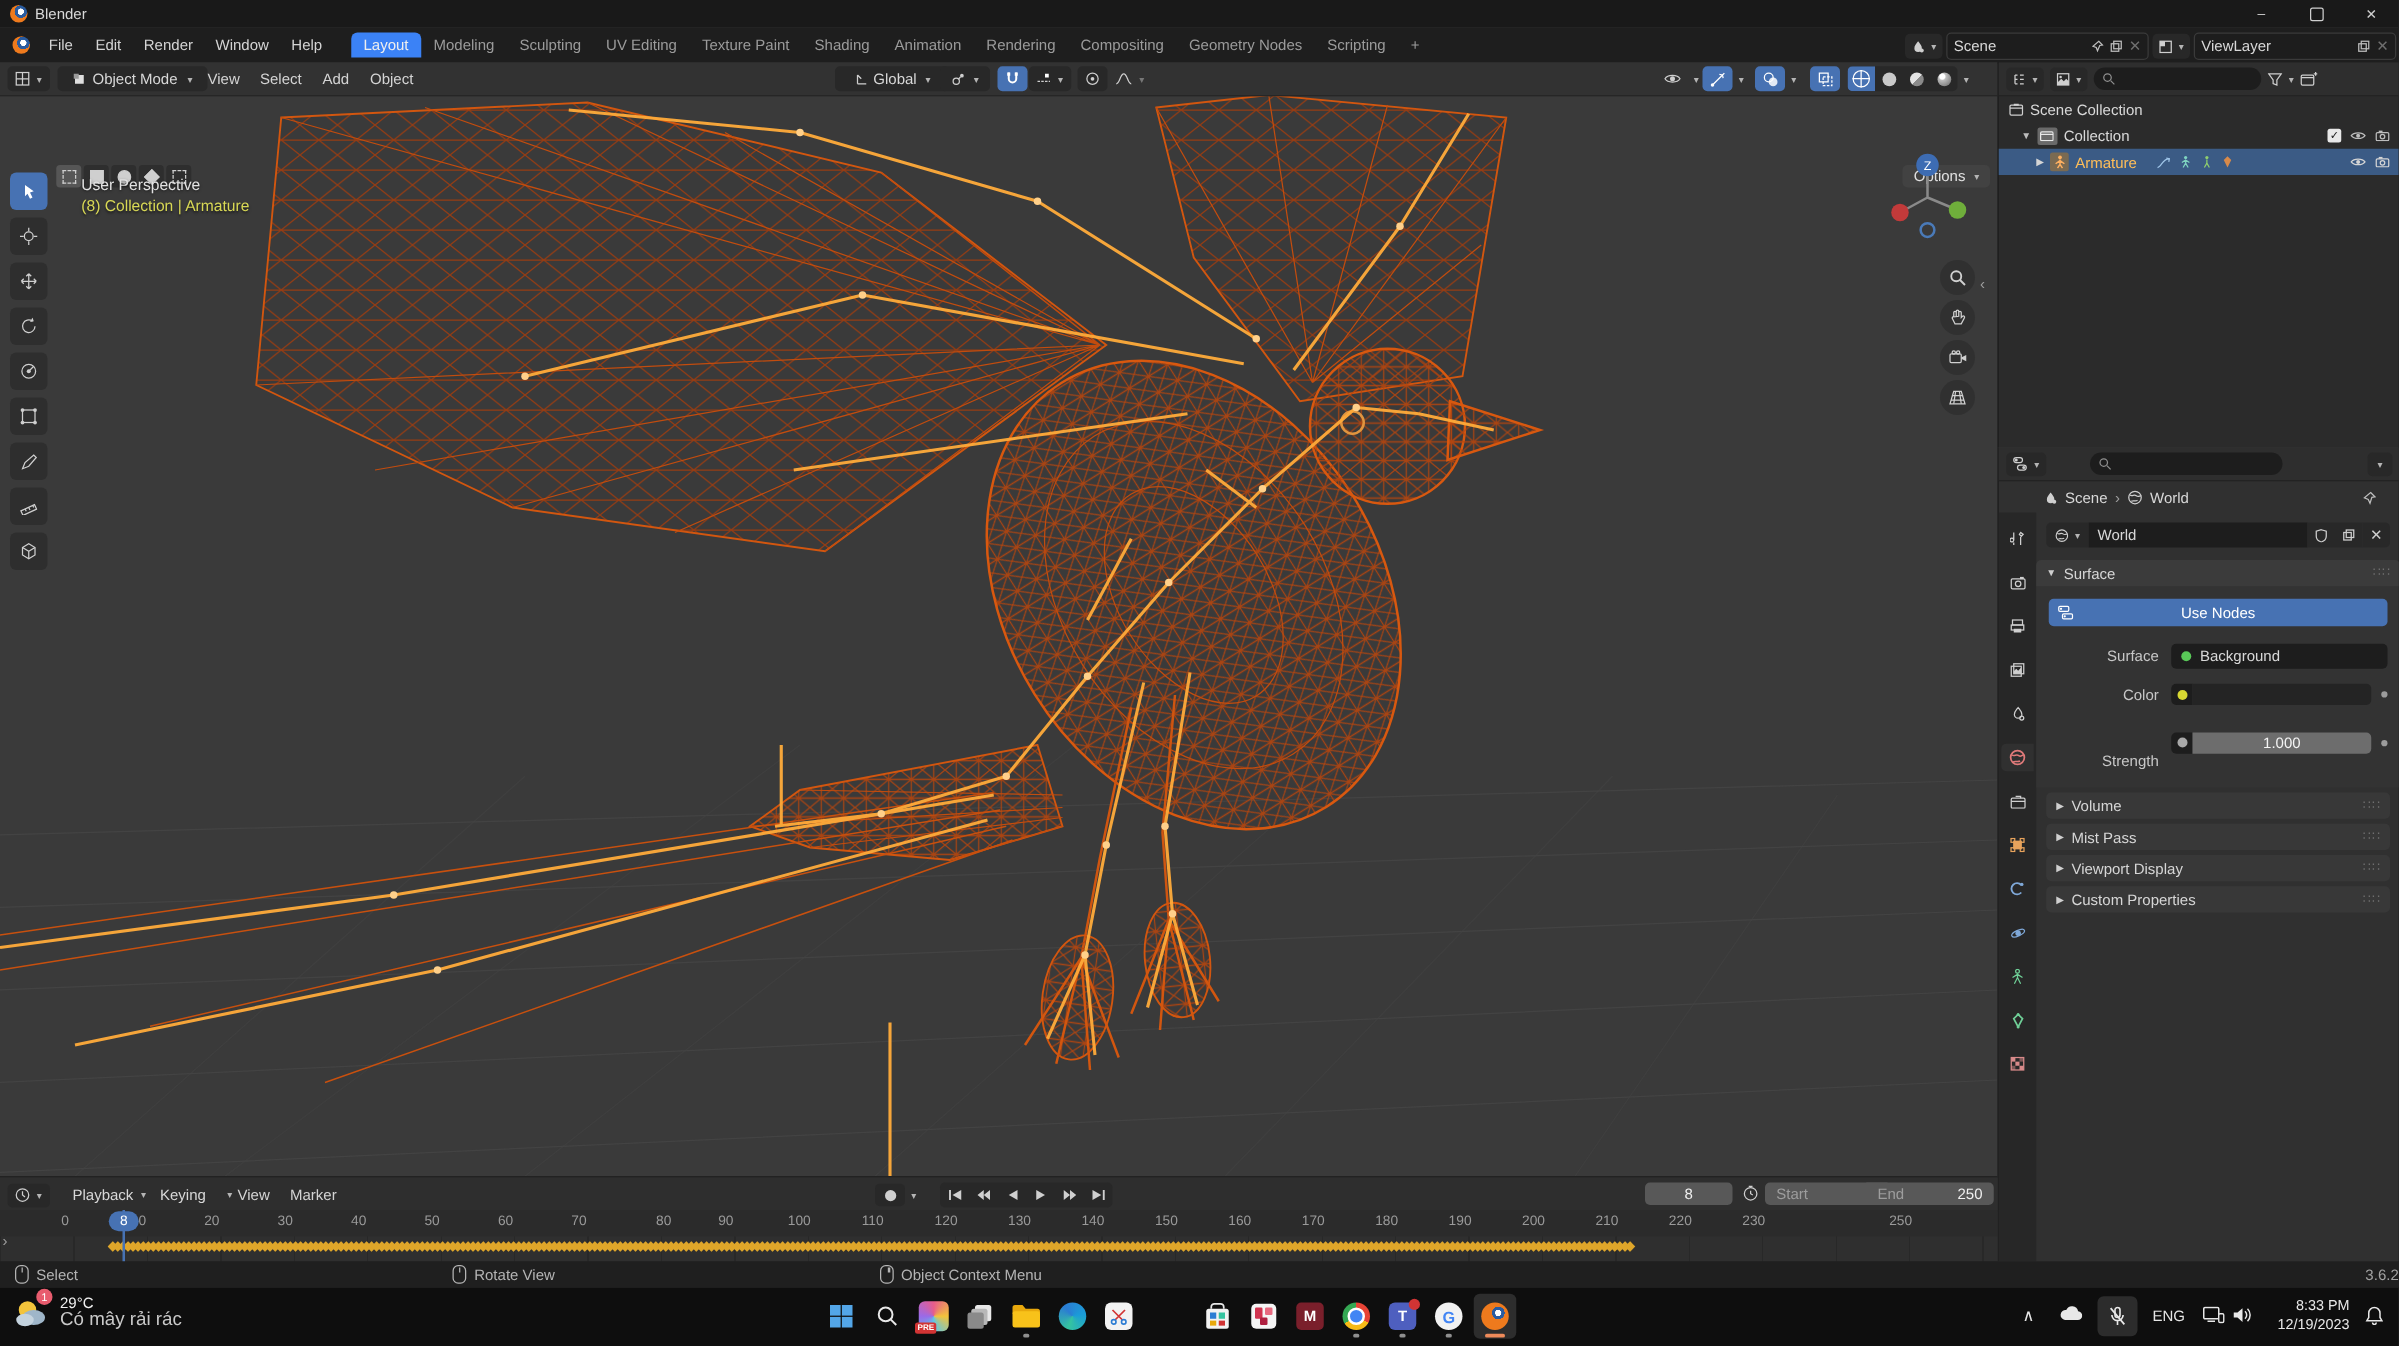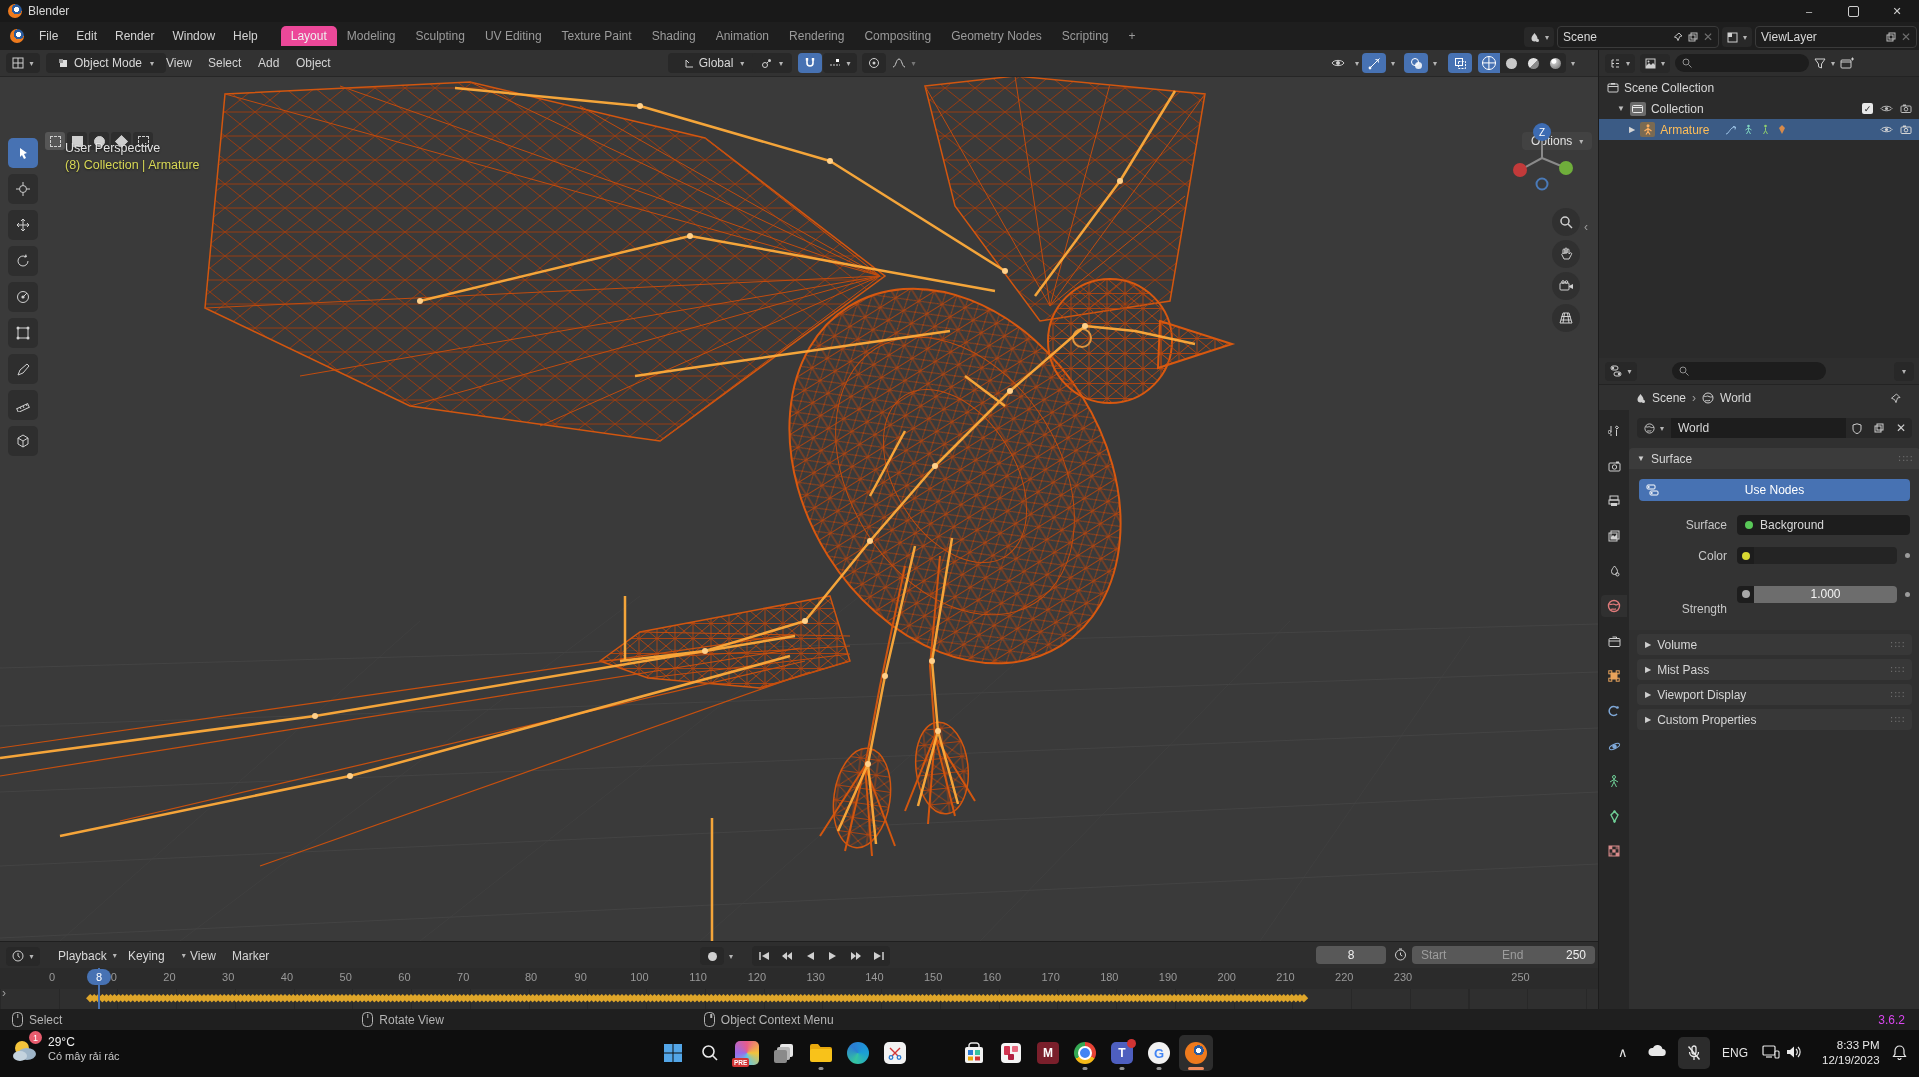--- a/index.html
+++ b/index.html
@@ -15,21 +15,21 @@
   .titlebar{left:0;top:0;width:1919px;height:22px;background:#191919;display:flex;align-items:center;}
   .blogo{width:14px;height:14px;margin:0 6px 0 8px;border-radius:50%;
          background:radial-gradient(circle at 62% 38%, #fff 0 2.5px, #2a5ca0 2.6px 5px, #ee7a1d 5.1px 100%);}
   .wctl{position:absolute;right:0;top:0;height:22px;display:flex;}
   .wbtn{width:44px;height:22px;display:flex;align-items:center;justify-content:center;color:#cfcfcf;font-size:11px;}
   
   .topbar{left:0;top:22px;width:1919px;height:28px;background:#1e1e1e;border-bottom:1px solid #151515;display:flex;align-items:center;}
   .menu-item{padding:0 9px;height:20px;line-height:20px;border-radius:4px;color:#d4d4d4;}
   .tabs{display:flex;margin-left:14px;}
   .tab{padding:3px 10px;border-radius:5px 5px 0 0;color:#9b9b9b;white-space:nowrap;}
-  .tab.active{background:#ec4899;color:#efefef;}
+  .tab.active{background:#3b82f6;color:#efefef;}
   .idfield{background:#1d1d1d;border:1px solid #3a3a3a;border-radius:4px;height:20px;display:flex;align-items:center;padding:0 5px;gap:5px;}
   
   .viewport{left:0;top:50px;width:1598px;height:891px;background:#3a3a3a;}
   .vp-header{position:absolute;left:0;top:0;width:100%;height:26px;background:#323232;border-bottom:1px solid #262626;}
   .vph-item{position:absolute;top:3px;height:20px;display:flex;align-items:center;}
   .menu-label{padding:0 8px;color:#d4d4d4;}
   .toggle{width:24px;height:20px;border-radius:4px;display:flex;align-items:center;justify-content:center;background:#282828;}
   .toggle.on{background:#4772b3;color:#fff;}
   .shade-group{display:flex;background:#282828;border-radius:4px;overflow:hidden;}
   .shade-btn{width:22px;height:20px;display:flex;align-items:center;justify-content:center;}
@@ -953,36 +953,36 @@
           <i></i>
         </span>
       <span>Rotate View</span>
       </span>
     <span class="hint" style="margin-left:260px;">
       <span class="mouseic">
           <i style="left:70%;"></i>
         </span>
       <span>Object Context Menu</span>
       </span>
-    <span style="margin-left:auto;margin-right:14px;color:#d946ef;">3.6.2</span>
+    <span style="margin-left:auto;color:#a3a3a3;">3.6.2</span>
   </div>
 
   <div class="abs taskbar">
     <div class="abs row" style="left:10px;top:4px;gap:8px;">
       <span style="position:relative;width:30px;height:30px;display:inline-block;">
         <svg width="30" height="30" viewBox="0 0 30 30">
           <circle cx="12" cy="14" r="7" fill="#f3c43b"></circle>
           <ellipse cx="17" cy="20" rx="9" ry="6" fill="#9fb6c9"></ellipse>
           <ellipse cx="10" cy="22" rx="7" ry="5" fill="#c4d3de"></ellipse>
         </svg>
         <span style="position:absolute;right:-2px;top:-3px;width:13px;height:13px;border-radius:50%;background:#e85c6e;color:#fff;font-size:9px;display:flex;align-items:center;justify-content:center;">1</span>
       </span>
       <span style="line-height:14px;">
         <span style="display:block;color:#f0f0f0;">29°C</span>
-        <span style="display:block;color:#c9c9c9;font-size:11px;">Có mây rải rác</span>
+        <span style="display:block;color:#c9c9c9;font-size:15px;">Có mây rải rác</span>
       </span>
     </div>
 
     <span class="tslot" style="left:656px;">
       <svg width="20" height="20" viewBox="0 0 20 20">
           <rect x="1" y="1" width="8.5" height="8.5" fill="#53a6e8"></rect>
           <rect x="10.5" y="1" width="8.5" height="8.5" fill="#53a6e8"></rect>
           <rect x="1" y="10.5" width="8.5" height="8.5" fill="#53a6e8"></rect>
           <rect x="10.5" y="10.5" width="8.5" height="8.5" fill="#53a6e8"></rect>
         </svg>

